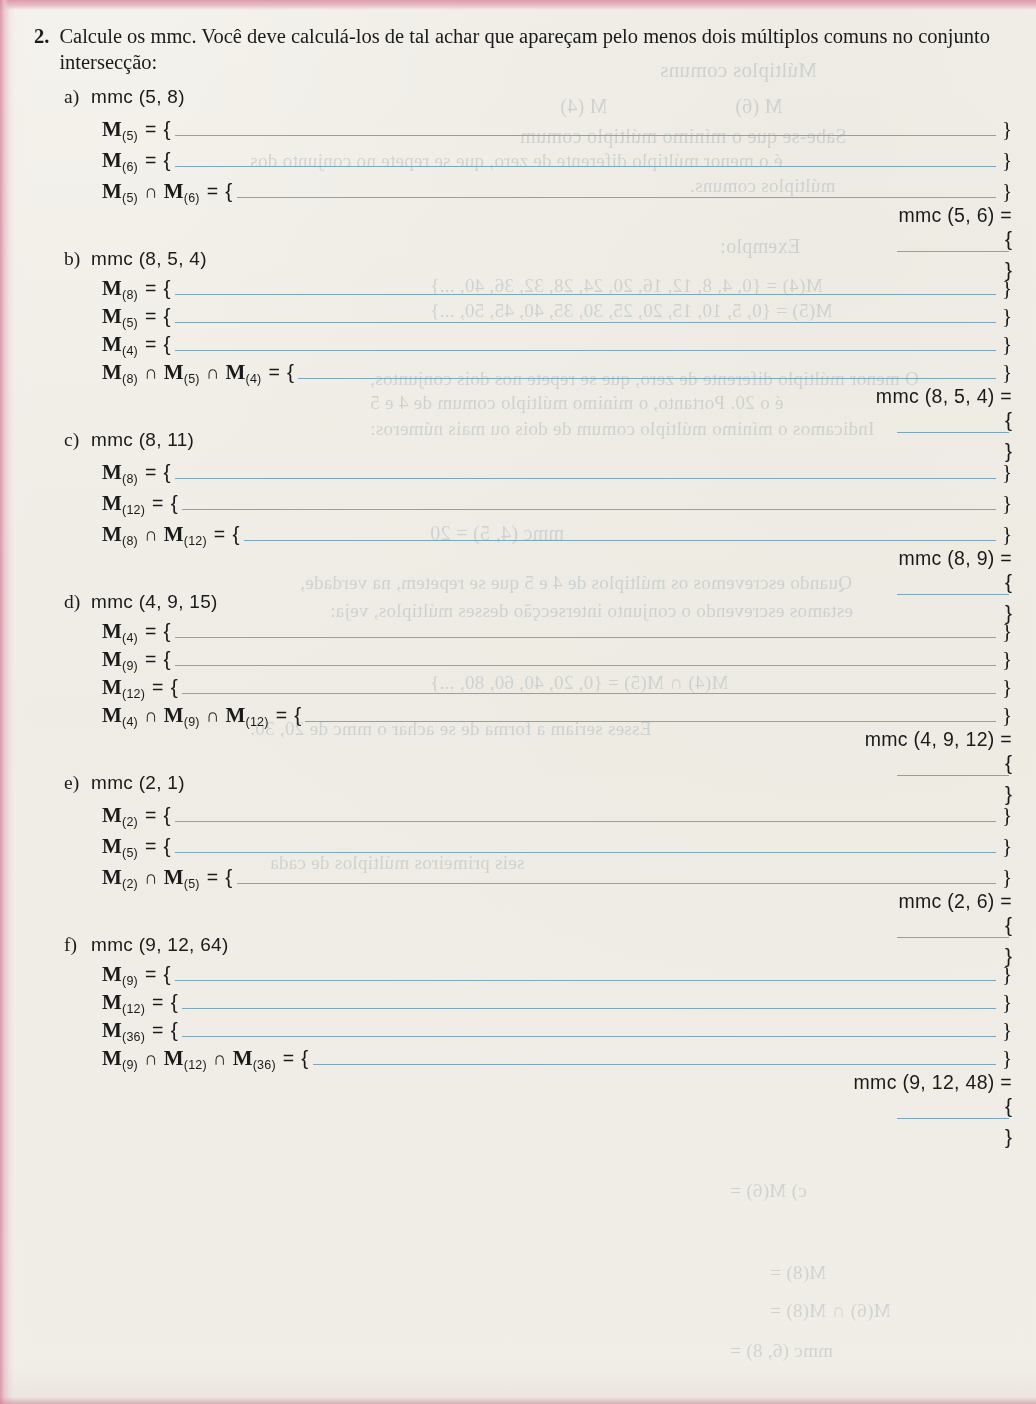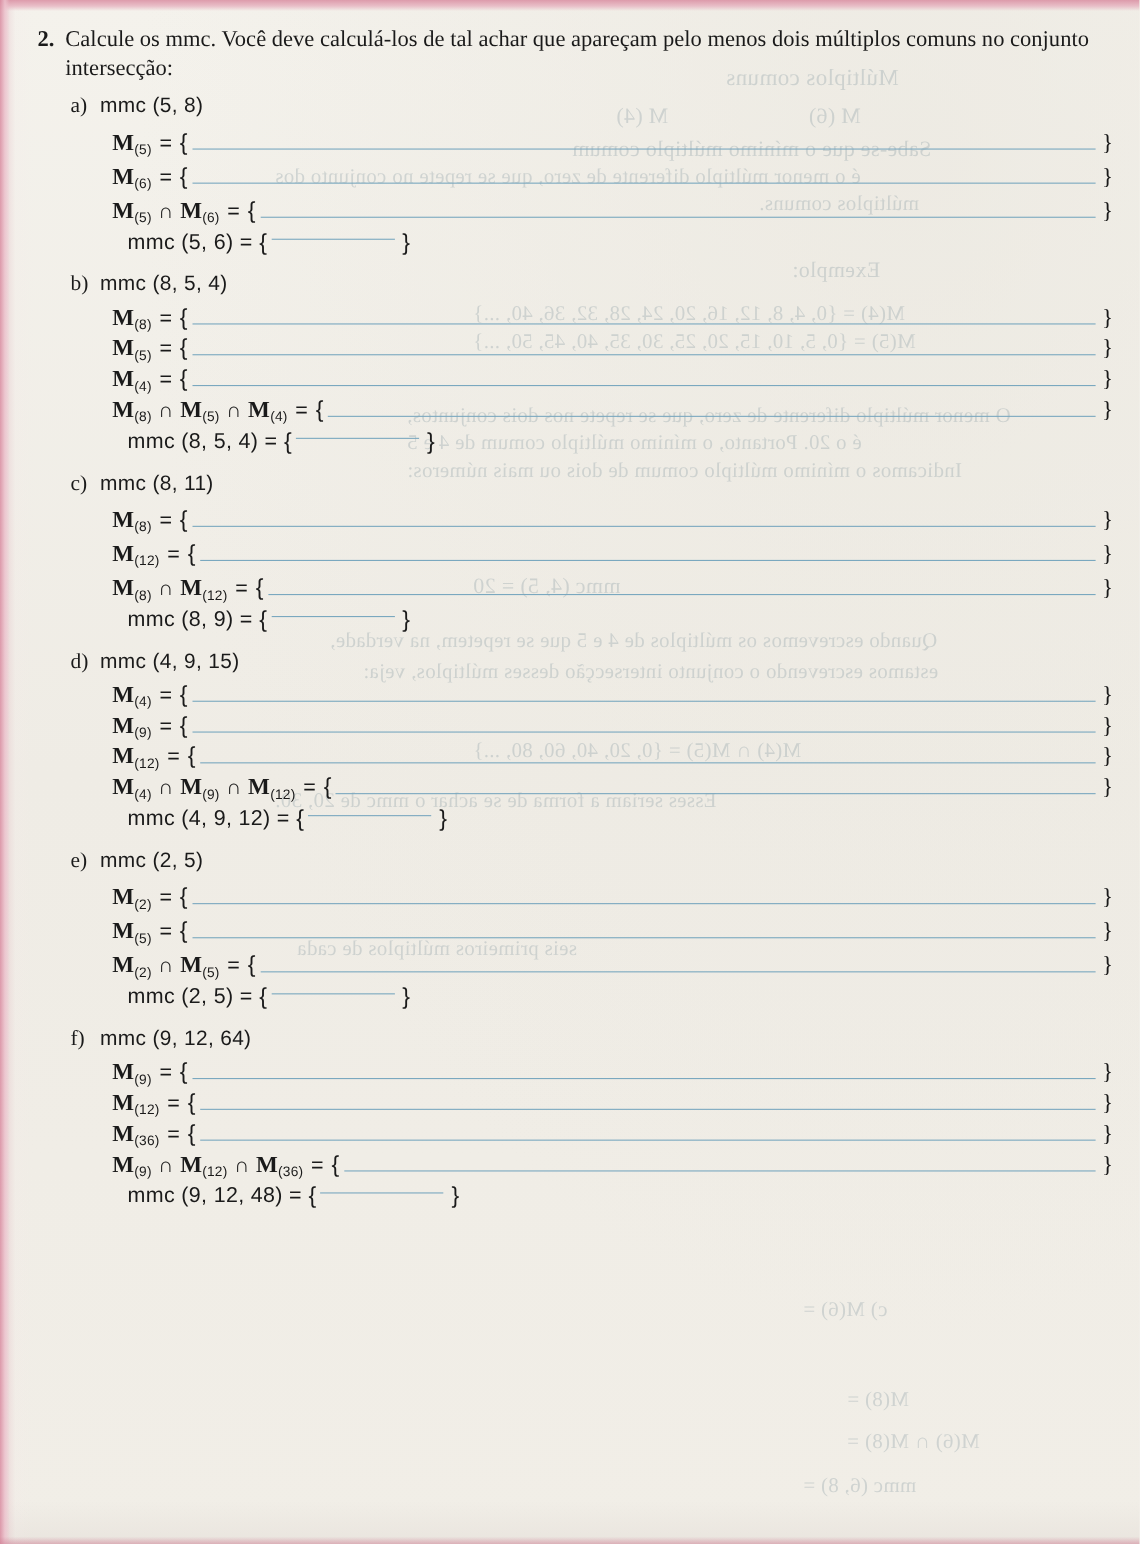--- a/index.html
+++ b/index.html
@@ -89,25 +89,26 @@
   .brace{font-size:21px;}
   .line{
     flex:1 1 auto;
     border-bottom:1.4px solid #7aa8bf;
     margin:0 2px 6px 4px;
     min-width:20px;
   }
   .closebrace{font-size:21px;padding-left:4px;}
 
   .answer-row{
-    display:flex;align-items:center;
+    display:flex;align-items:flex-end;
     font-size:19.5px;
     height:33px;
     margin-left:14px;
     font-family:"Liberation Sans", sans-serif;
+    flex-direction:column;
   }
   .answer-row .short{
     width:112px;
     border-bottom:1.4px solid #7aa8bf;
     margin:0 3px 6px 4px;
   }
   .answer-row .lab{font-family:"Liberation Sans", sans-serif;letter-spacing:.3px;}
 </style>
 </head>
 <body>
@@ -360,21 +361,21 @@
             <span class="lab">mmc  (4, 9, 12)  =</span>
             <span class="brace" style="padding-left: 6px;">{</span>
             <span class="short"></span>
             <span class="closebrace">}</span>
           </div>
         </div>
       </div>
       <div class="item">
         <div class="item-head">
           <span class="letter">e)</span>
-          <span class="mmc">mmc (2, 5)</span>
+          <span class="mmc">mmc (2, 1)</span>
         </div>
         <div class="rows">
           <div class="row">
             <span class="lbl">
               <span class="M">M</span>
               <span class="sub">(2)</span>
               <span class="eq">=</span>
               <span class="brace">{</span>
             </span>
             <span class="line"></span>
@@ -397,21 +398,21 @@
               <span class="cap">∩</span>
               <span class="M">M</span>
               <span class="sub">(5)</span>
               <span class="eq">=</span>
               <span class="brace">{</span>
             </span>
             <span class="line"></span>
             <span class="closebrace">}</span>
           </div>
           <div class="answer-row">
-            <span class="lab">mmc  (2, 5)  =</span>
+            <span class="lab">mmc  (2, 6)  =</span>
             <span class="brace" style="padding-left: 6px;">{</span>
             <span class="short"></span>
             <span class="closebrace">}</span>
           </div>
         </div>
       </div>
       <div class="item">
         <div class="item-head">
           <span class="letter">f)</span>
           <span class="mmc">mmc (9, 12, 64)</span>

